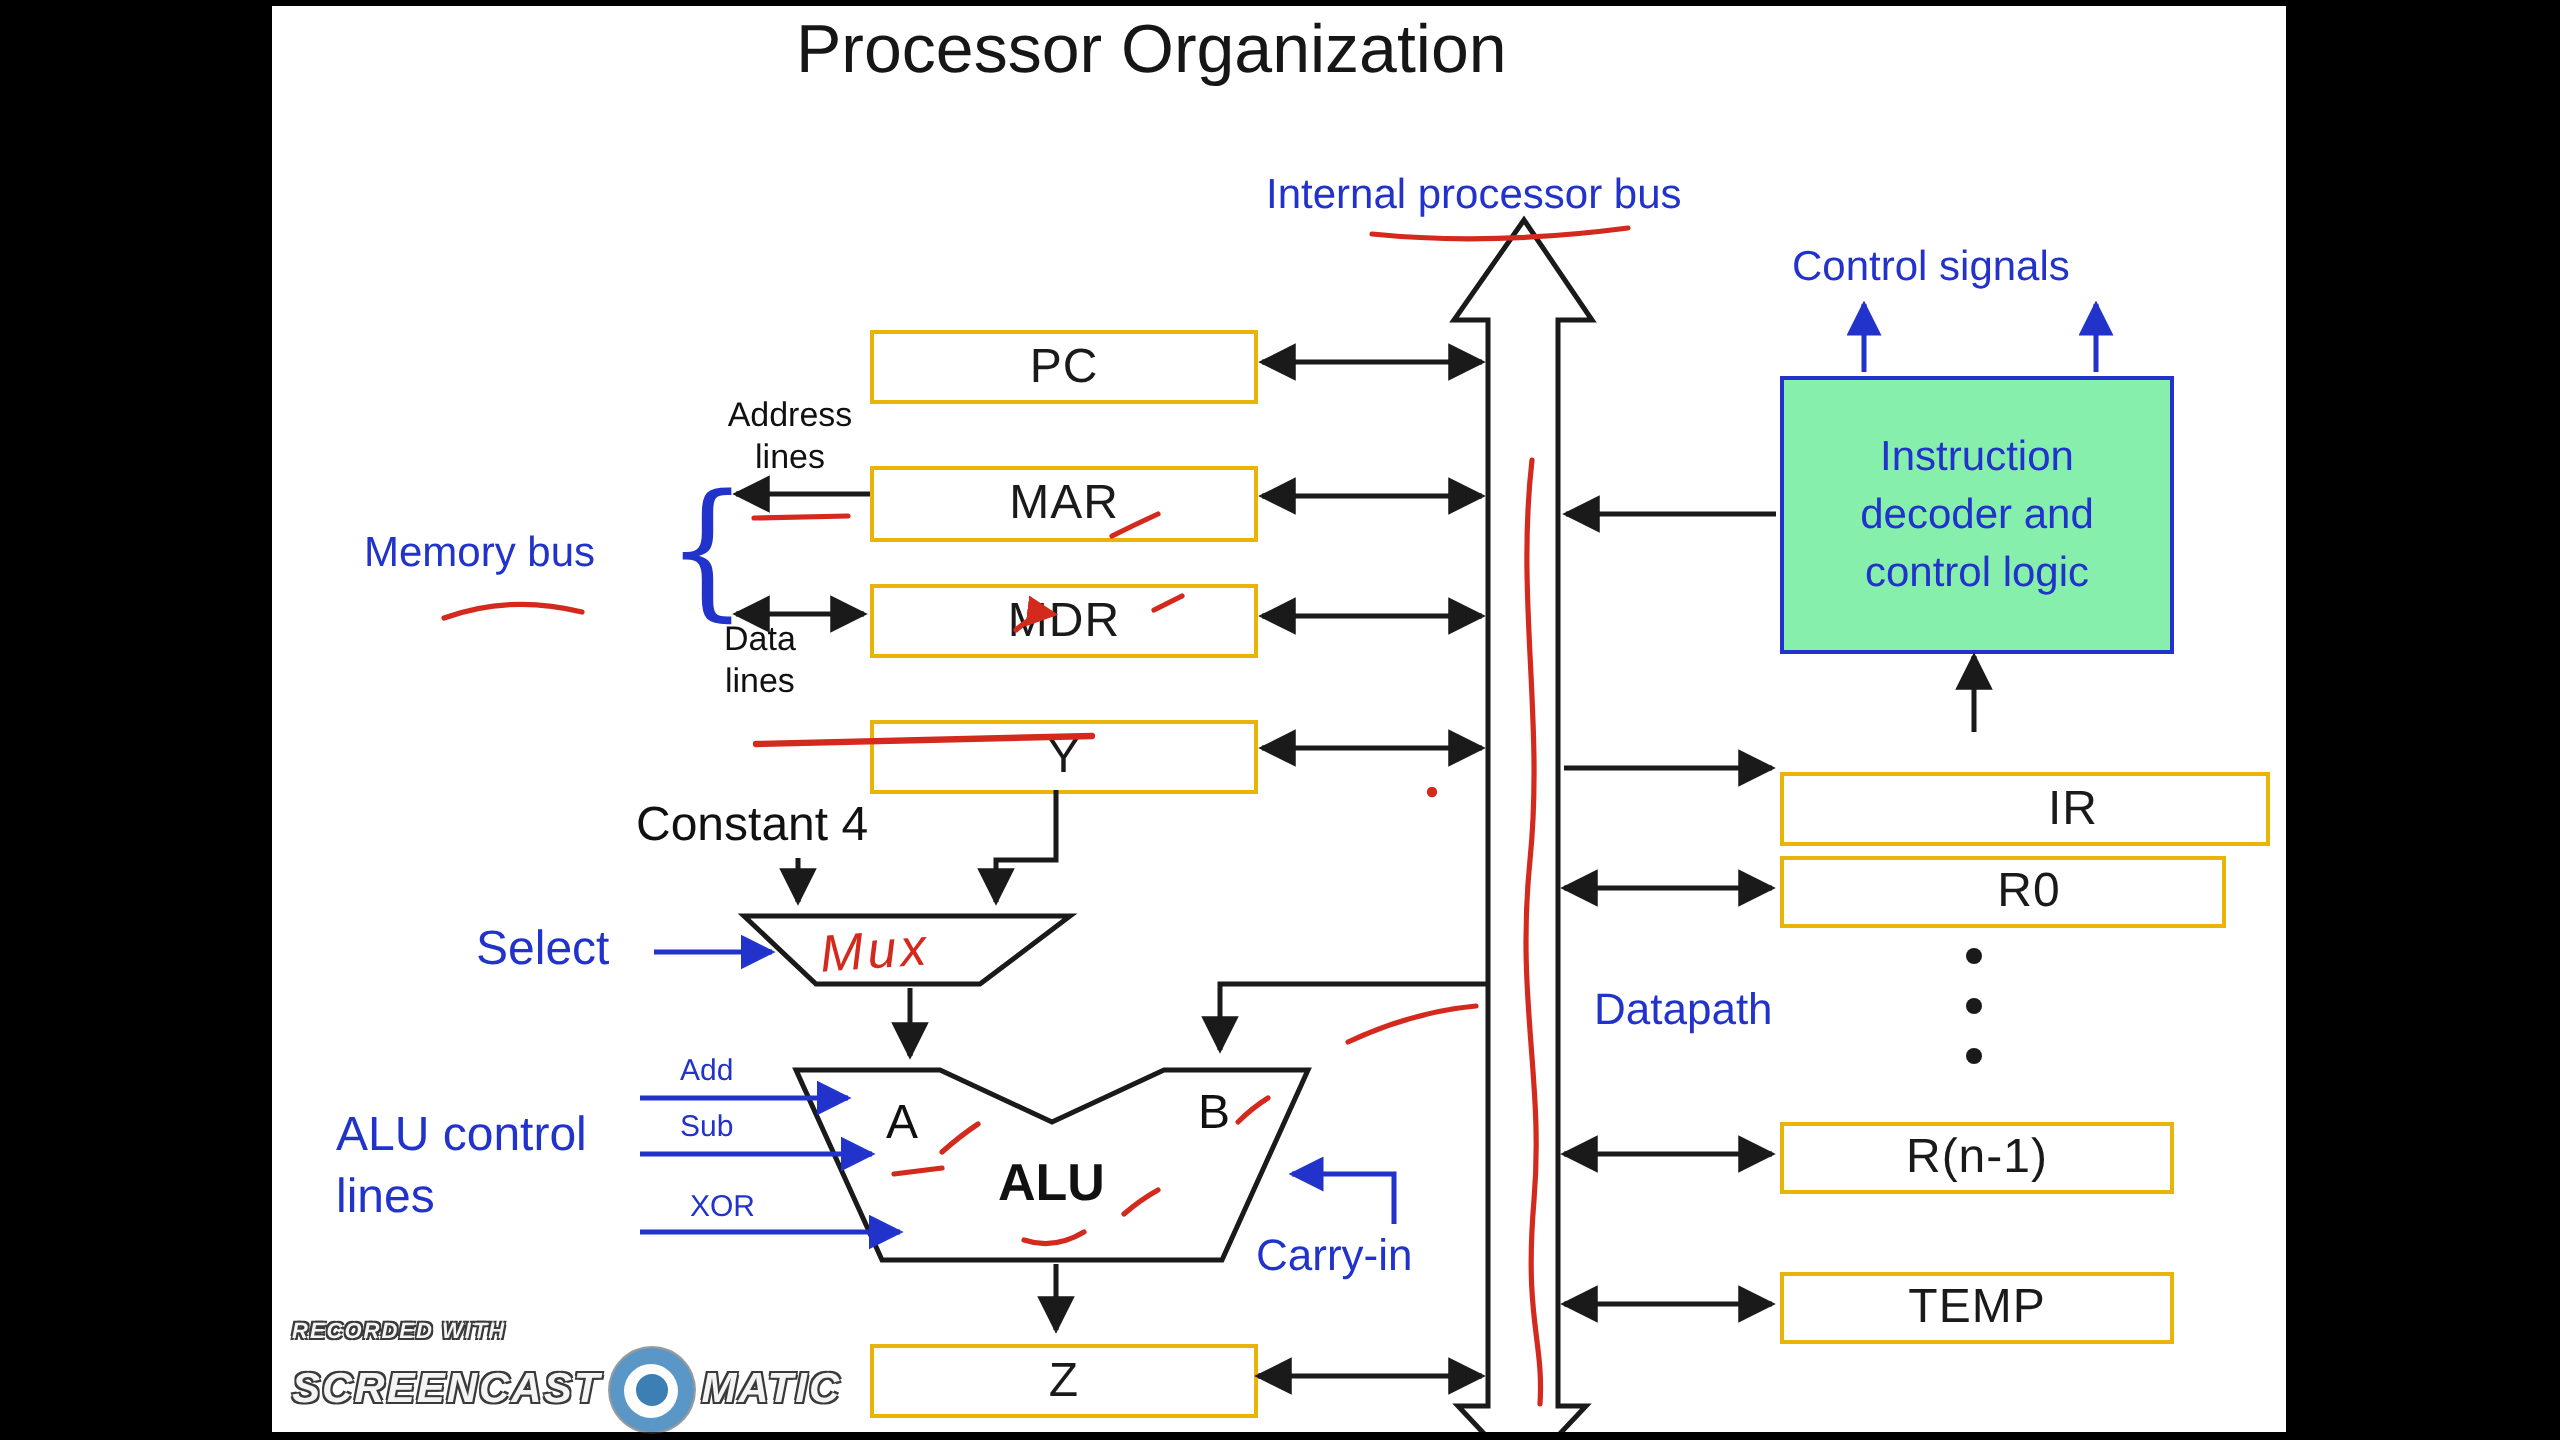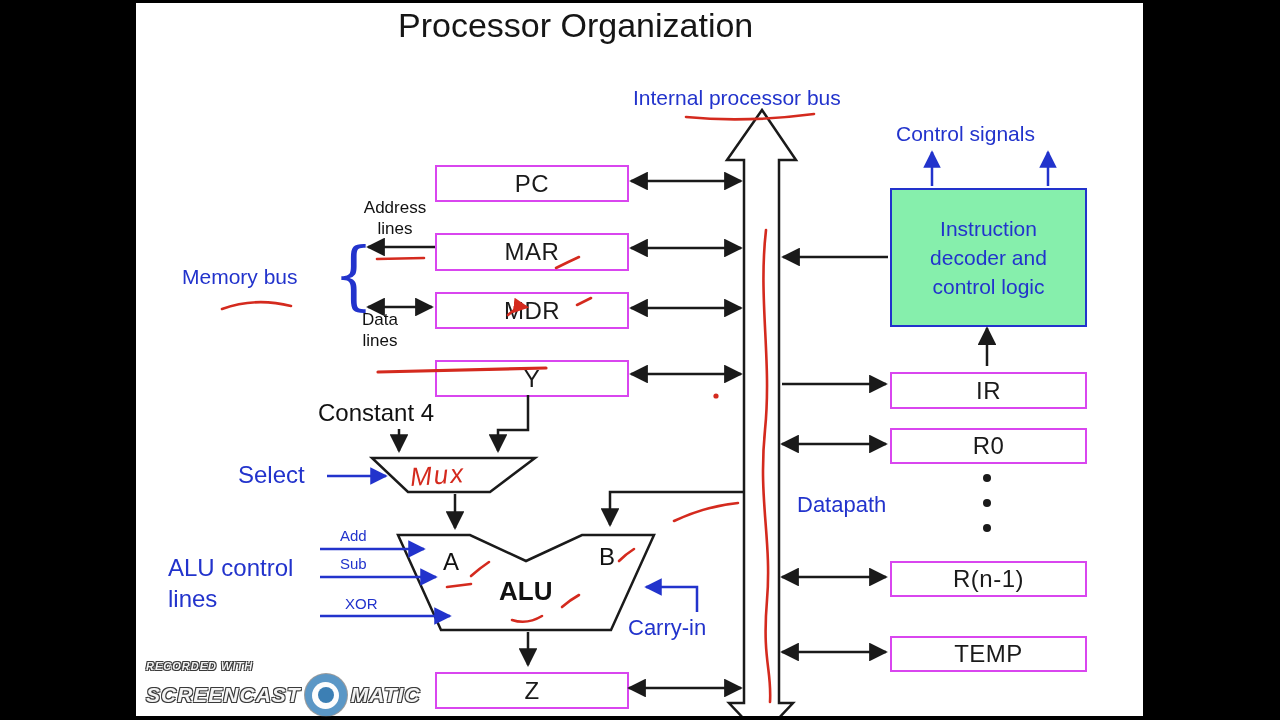--- a/index.html
+++ b/index.html
@@ -5,21 +5,21 @@
   html,body{margin:0;padding:0;background:#222;}
   .stage{position:relative;width:1280px;height:720px;background:#000;overflow:hidden;
          font-family:"Liberation Sans","DejaVu Sans",sans-serif;}
   .slide{position:absolute;left:136px;top:3px;width:1007px;height:713px;background:#ffffff;z-index:1;}
   .bar{position:absolute;background:#000;z-index:6;}
   .bar.left{left:0;top:0;width:136px;height:720px;}
   .bar.right{left:1143px;top:0;width:137px;height:720px;}
   .bar.top{left:0;top:0;width:1280px;height:3px;}
   .bar.bottom{left:0;top:716px;width:1280px;height:4px;}
 
-  .box{position:absolute;z-index:2;background:#fff;border:2px solid #d946ef;
+  .box{position:absolute;z-index:2;background:#fff;border:2px solid #eab308;
        display:flex;align-items:center;justify-content:center;
        font-size:24px;color:#1a1a1a;letter-spacing:0.5px;}
   .decoder{position:absolute;z-index:2;background:#86efac;border:2px solid #2233cc;
        display:flex;flex-direction:column;align-items:center;justify-content:center;
        color:#2233cc;font-size:21px;line-height:29px;}
 
   svg.diagram{position:absolute;left:0;top:0;z-index:3;pointer-events:none;}
 
   .lbl{position:absolute;z-index:4;white-space:pre;color:#111;}
   .blue{color:#2233cc;}
@@ -99,24 +99,24 @@
     </div>
   <div class="box" style="left:435px;top:672px;width:190px;height:33px;">
       <span>Z</span>
     </div>
 
   <div class="decoder" style="left:890px;top:188px;width:193px;height:135px;">
     <span>Instruction</span>
     <span>decoder and</span>
     <span>control logic</span>
   </div>
-  <div class="box" style="left:890px;top:372px;width:193px;height:33px;">
+  <div class="box" style="left:890px;top:386px;width:193px;height:33px;padding-left:48px;">
       <span>IR</span>
     </div>
-  <div class="box" style="left:890px;top:428px;width:193px;height:32px;">
+  <div class="box" style="left:890px;top:428px;width:193px;height:32px;padding-left:26px;">
       <span>R0</span>
     </div>
   <div class="box" style="left:890px;top:561px;width:193px;height:32px;">
       <span>R(n-1)</span>
     </div>
   <div class="box" style="left:890px;top:636px;width:193px;height:32px;">
       <span>TEMP</span>
     </div>
 
   <svg class="diagram" width="1280" height="720" viewBox="0 0 1280 720">

